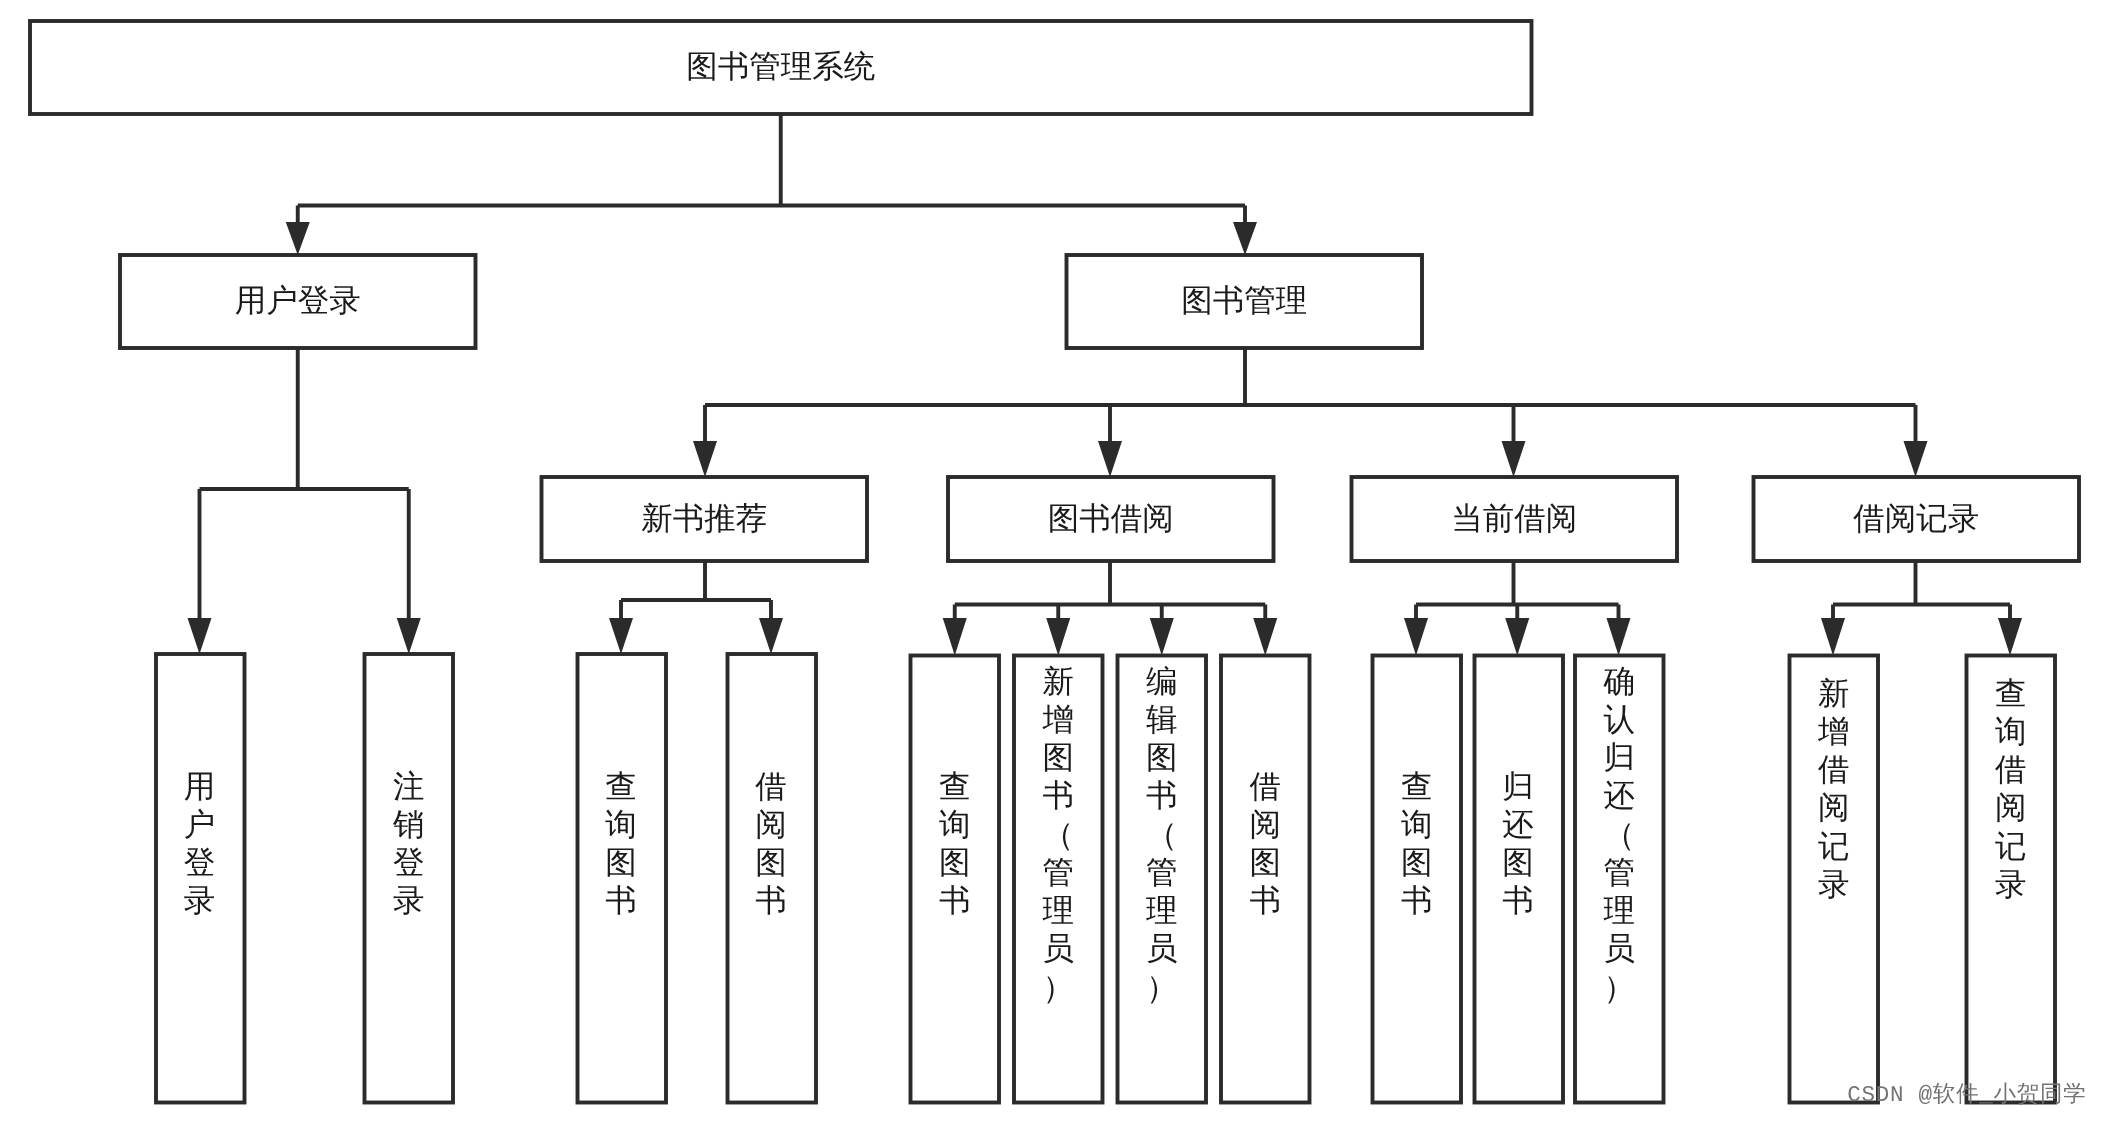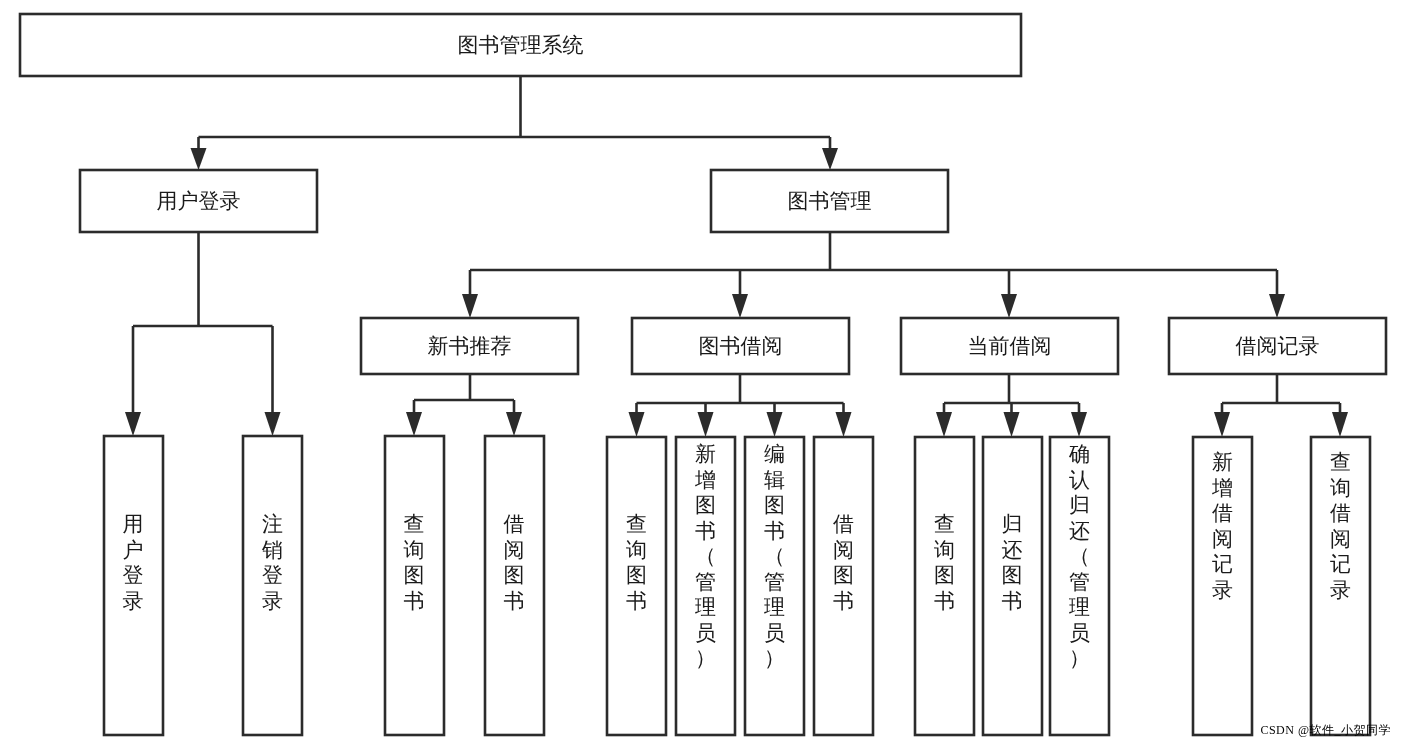--- a/index.html
+++ b/index.html
@@ -51,23 +51,23 @@
   .node-label-v {
     font-family: "Liberation Sans", "DejaVu Sans", sans-serif;
     font-size: 21px;
     fill: #1a1a1a;
     text-anchor: middle;
   }
   .watermark {
     position: absolute;
     right: 14px;
     bottom: 8px;
-    font-family: Liberation Serif, serif;
-    font-size: 12px;
-    color: #000000;
+    font-family: Liberation Mono, monospace;
+    font-size: 15px;
+    color: #737373;
     letter-spacing: 0.5px;
     white-space: nowrap;
     user-select: none;
   }
 </style>
 </head>
 <body>
 
 <div id="diagram-root">
 

